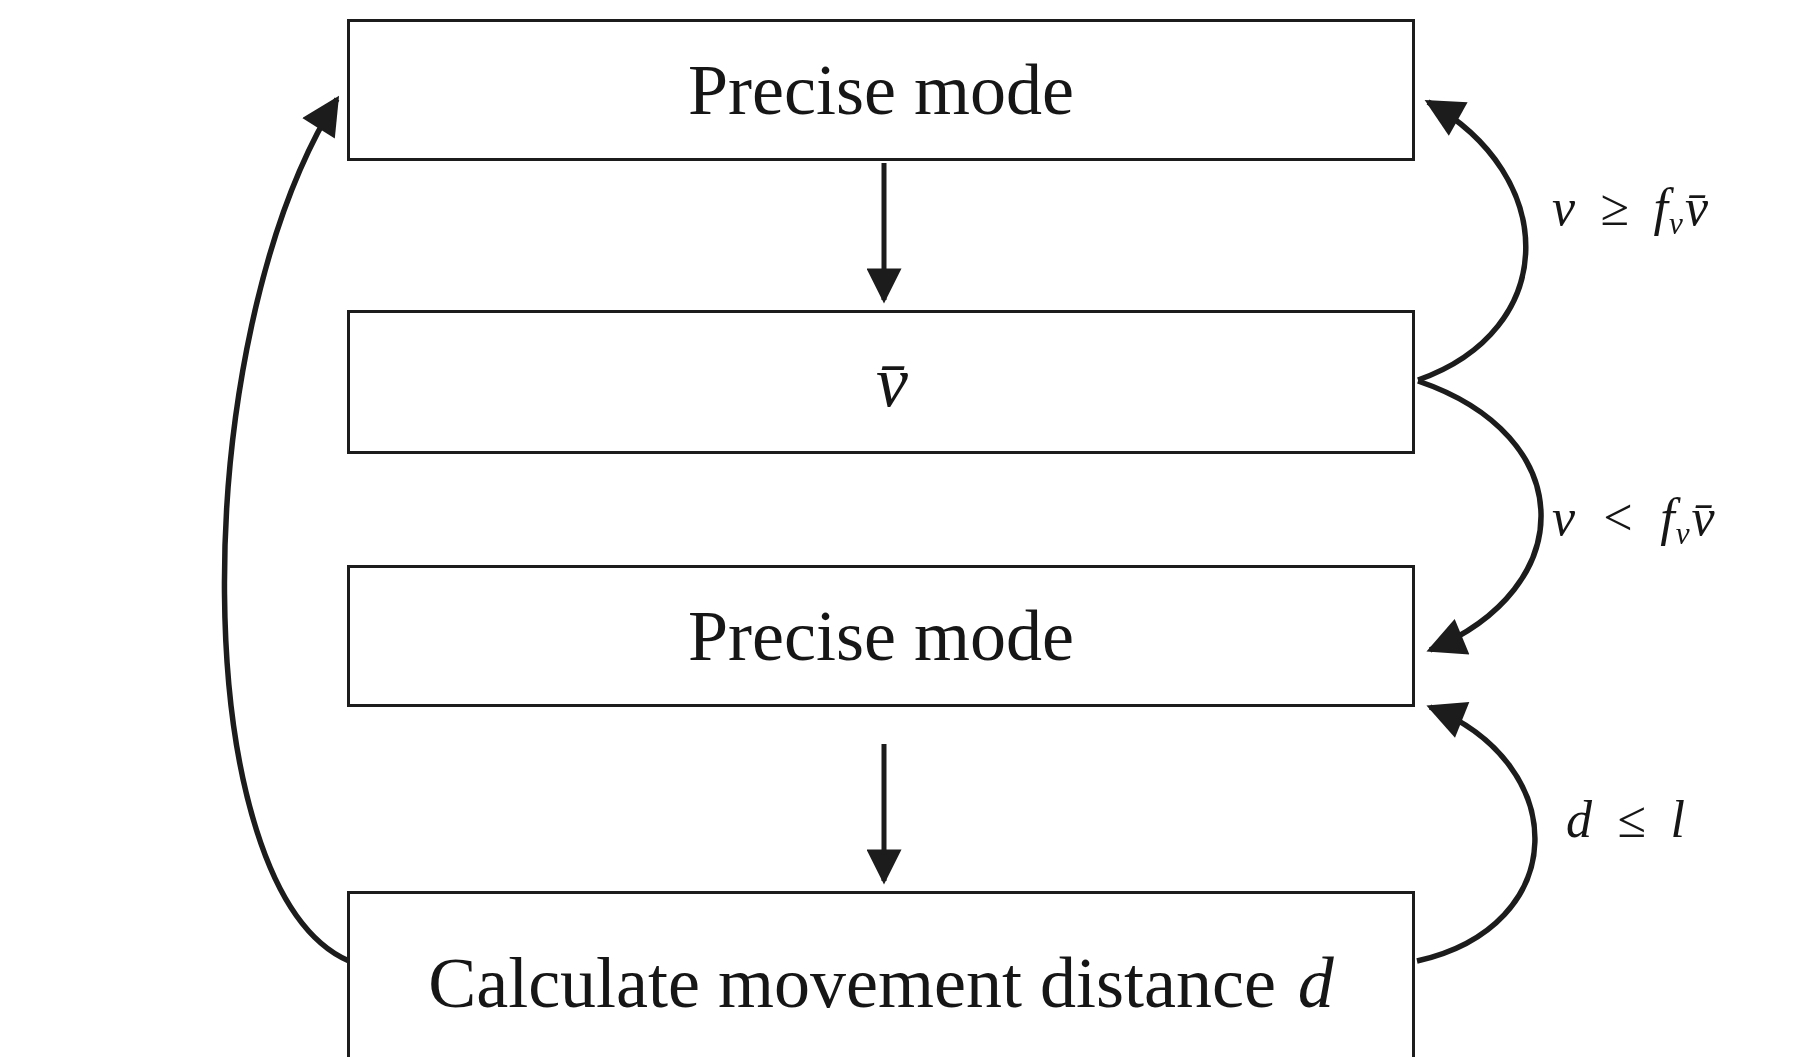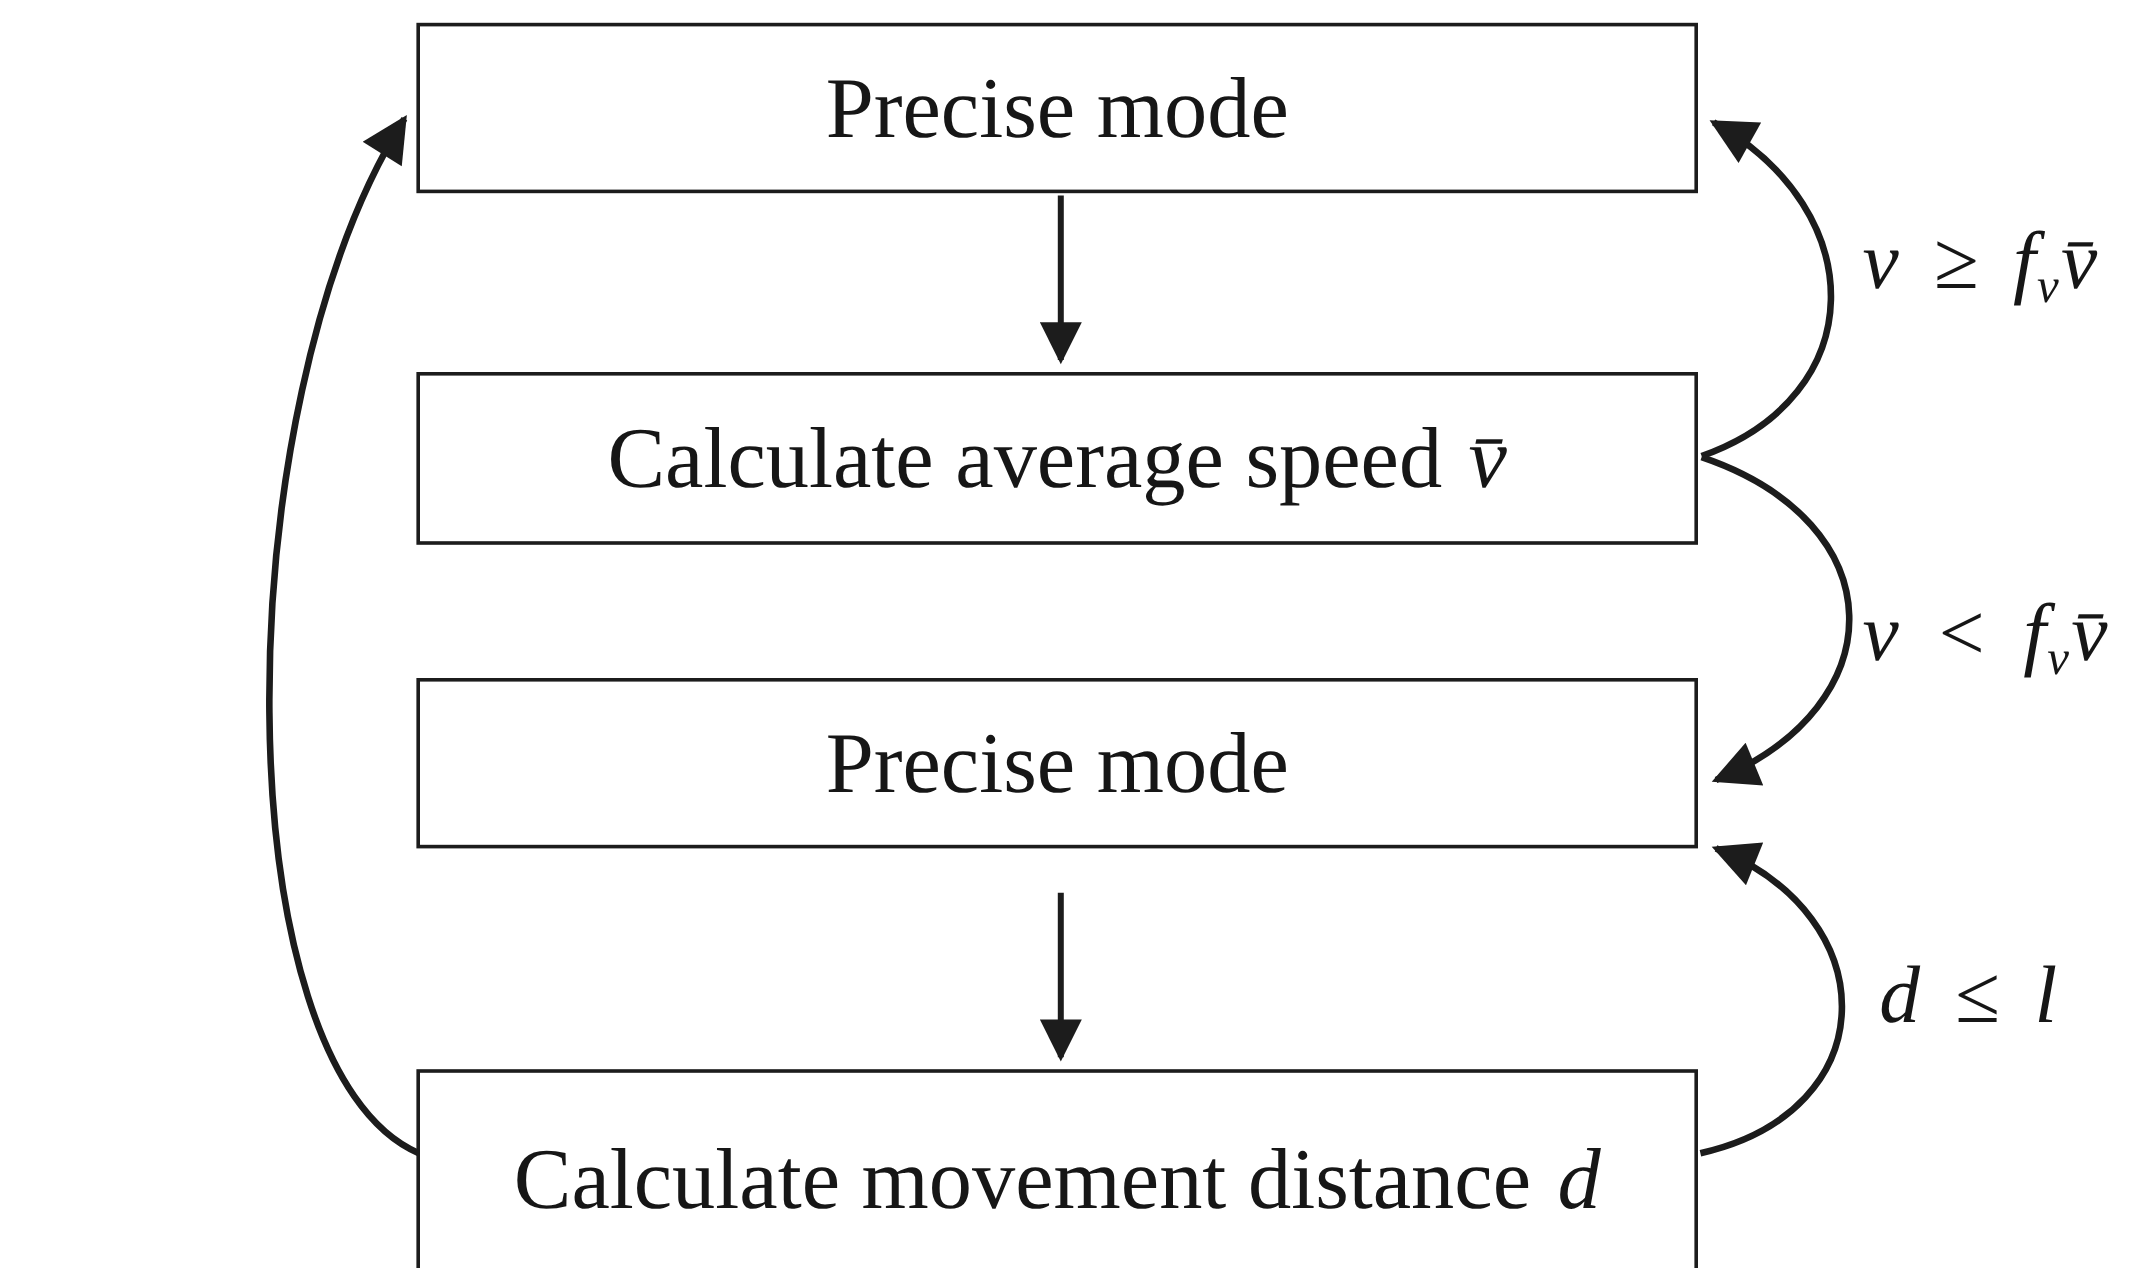--- a/index.html
+++ b/index.html
@@ -26,21 +26,21 @@
     white-space: nowrap;
   }
   .node .math {
     font-style: italic;
     margin-left: 22px;
   }
   .node .math:empty { margin-left: 0; }
   .cond {
     position: absolute;
     font-style: italic;
-    font-size: 68px;
+    font-size: 52px;
     white-space: nowrap;
     word-spacing: 10px;
     letter-spacing: 1px;
     color: #161616;
   }
   .cond .msub {
     font-size: 0.6em;
     vertical-align: -0.3em;
     letter-spacing: 0;
     margin-right: 2px;
@@ -60,21 +60,20 @@
 <body>
 
 <div id="canvas">
 
   <div class="node" style="top:19px;height:142px">
     <span>Precise mode</span>
       <span class="math"></span>
   </div>
 
   <div class="node" style="top:310px;height:144px">
-    <span>Calculate average speed</span>
       <span class="math">v̄</span>
   </div>
 
   <div class="node" style="top:565px;height:142px">
     <span>Precise mode</span>
       <span class="math"></span>
   </div>
 
   <div class="node" style="top:891px;height:184px">
     <span>Calculate movement distance</span>

